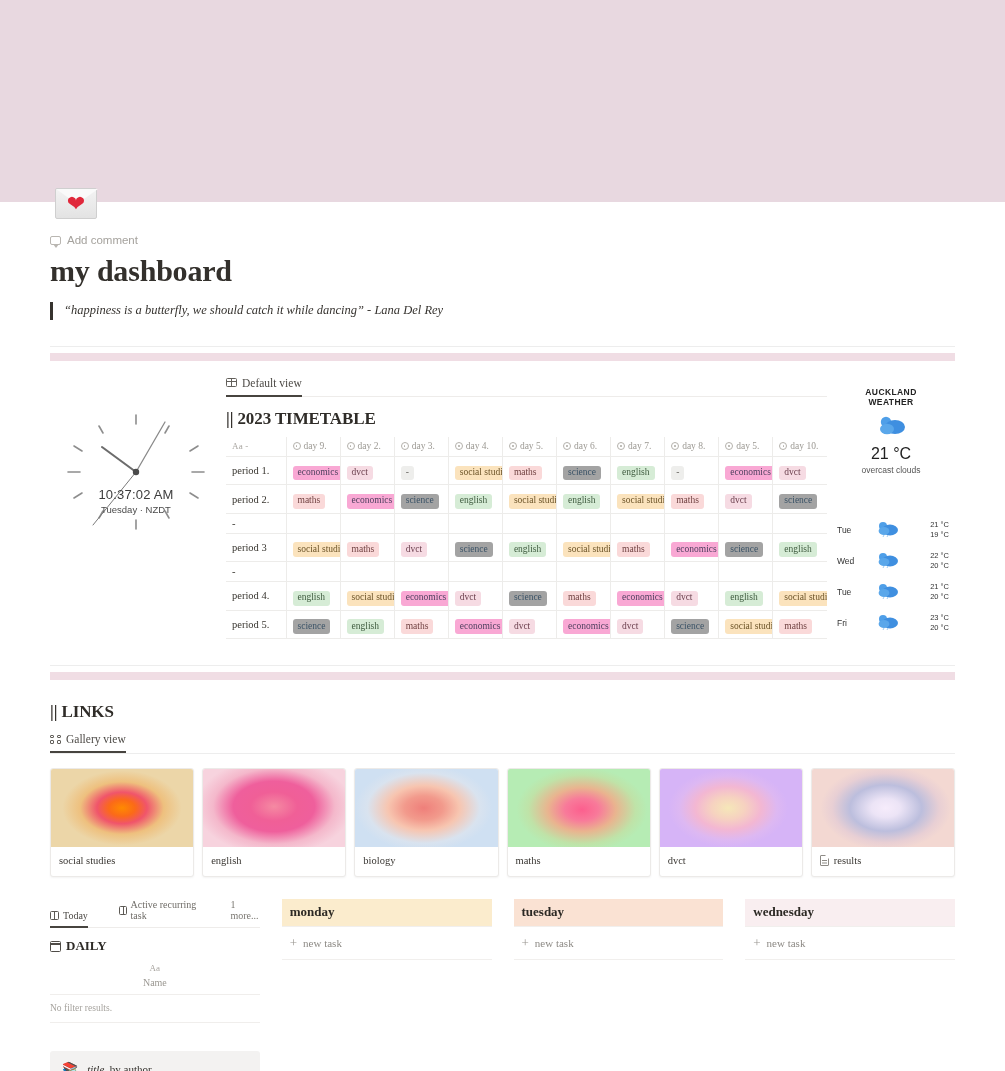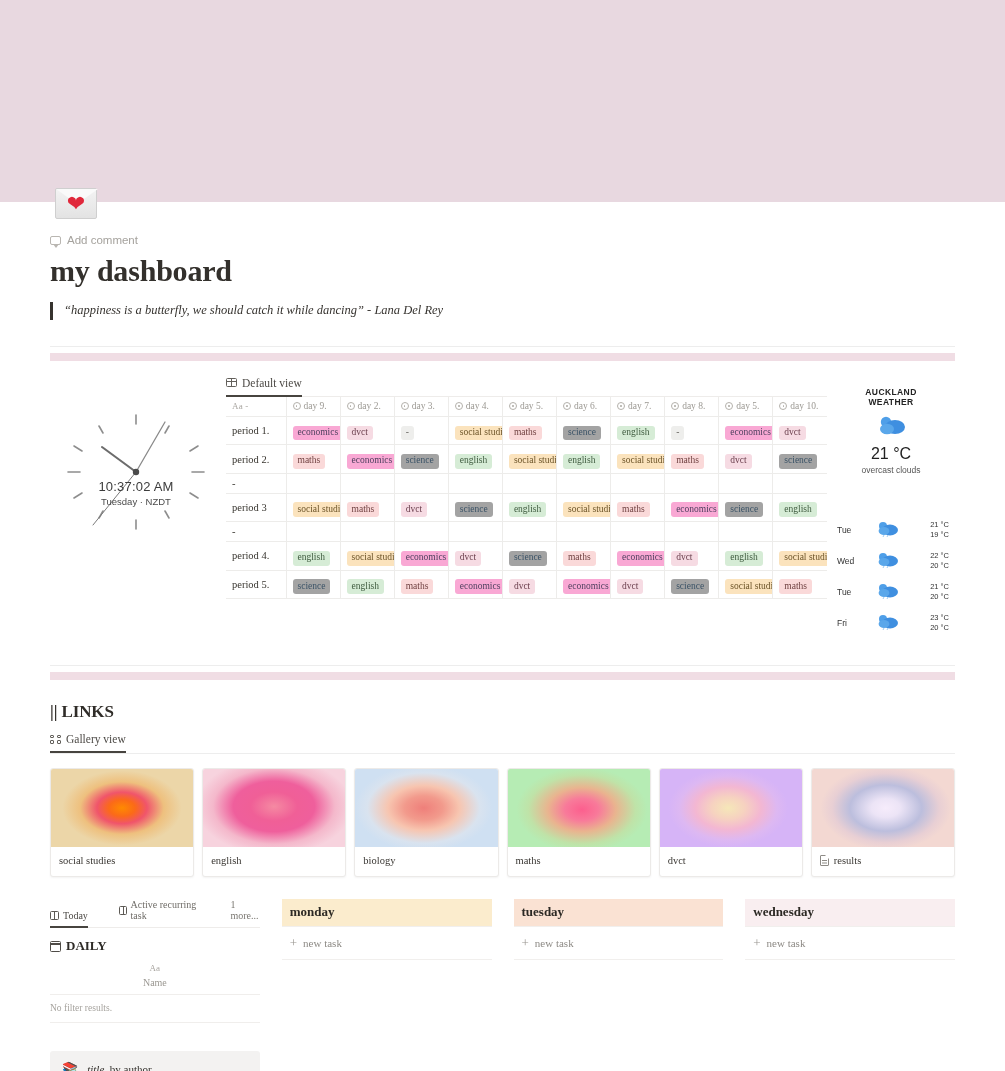--- a/index.html
+++ b/index.html
@@ -124,21 +124,21 @@
   }
   .clock-col { width: 172px; flex: none; padding-top: 30px; }
   .clock-wrap {
     position: relative;
     width: 160px; height: 130px;
     margin: 0 auto;
   }
   .clock-face { position:absolute; inset:0; }
   .clock-digital {
     position: absolute;
-    left: 0; right: 0; top: 72px;
+    left: 0; right: 0; top: 80px;
     text-align: center;
     font-family: "Liberation Sans", sans-serif;
     color: #3c3c3c;
   }
   .clock-time { font-size: 13px; letter-spacing: 0.2px; }
   .clock-date { font-size: 9.5px; color: #4a4a4a; margin-top: 2px; }
 
   .table-col { flex: 1 1 auto; min-width: 0; padding-left: 4px; }
   .weather-col { width: 128px; flex: none; padding-top: 10px; }
 
@@ -412,20 +412,21 @@
     </div>
 
     <div class="table-col">
       <div class="view-tabs">
         <div class="view-tab">
           <span class="gridicon"></span>
           <span>Default view</span>
         </div>
       </div>
 
+      <h2 class="section-title">|| 2023 TIMETABLE</h2>
 
       <table class="tt">
         <colgroup>
             <col class="c0">
             <col>
             <col>
             <col>
             <col>
             <col>
             <col>

